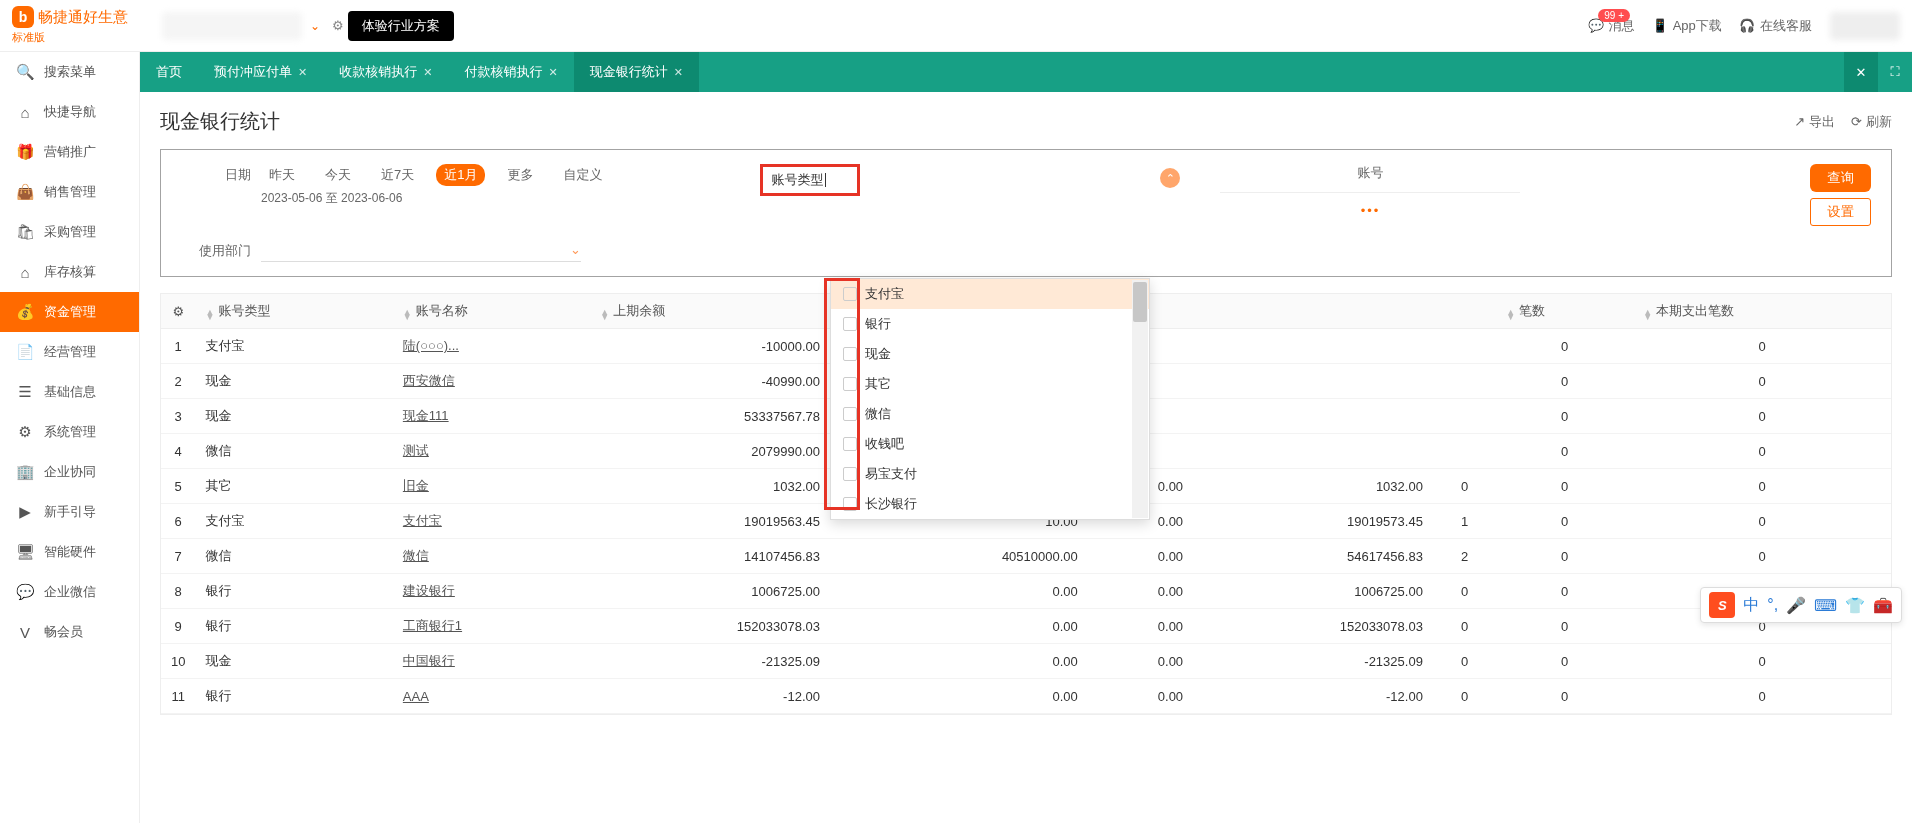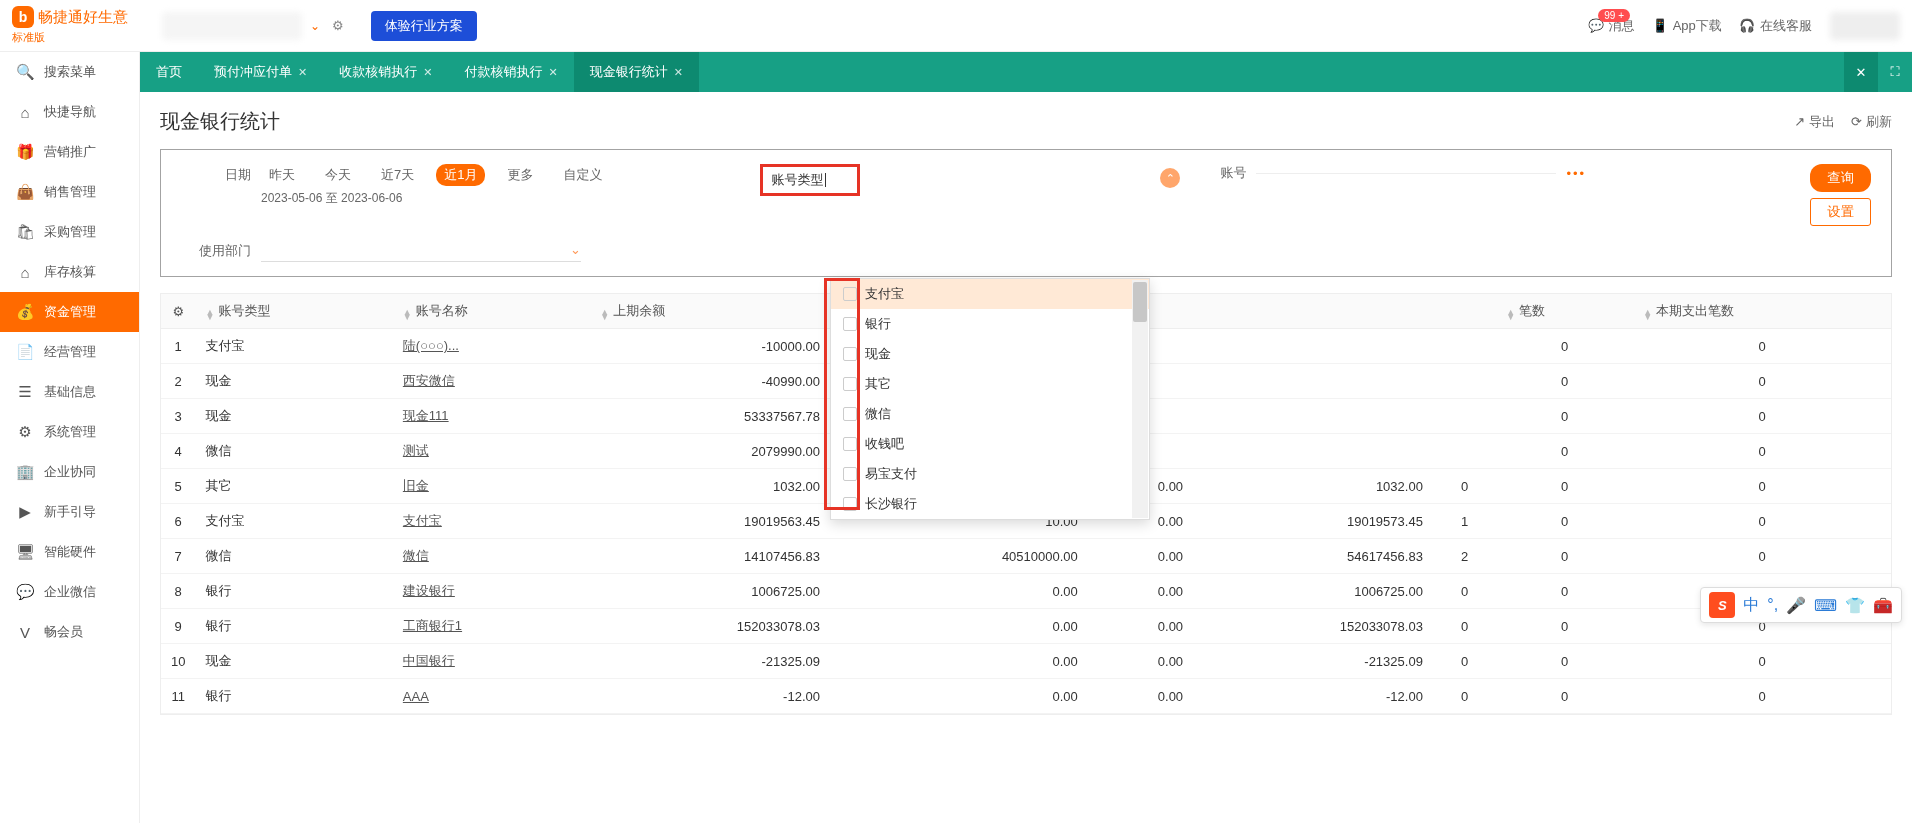--- a/index.html
+++ b/index.html
@@ -8,21 +8,21 @@
 
 .top-header { height: 52px; display: flex; align-items: center; padding: 0 12px; border-bottom: 1px solid #eee; }
 .logo-area { width: 130px; display: flex; flex-direction: column; }
 .logo-row { display: flex; align-items: center; gap: 4px; }
 .logo-icon { width: 22px; height: 22px; background: #ff6a00; border-radius: 6px; display: flex; align-items: center; justify-content: center; color: #fff; font-weight: bold; font-size: 14px; }
 .logo-text { color: #ff6a00; font-size: 15px; font-weight: 500; }
 .logo-sub { color: #ff6a00; font-size: 11px; margin-top: 2px; }
 .org-blur { margin-left: 20px; width: 140px; height: 28px; background: #f5f5f5; filter: blur(3px); border-radius: 4px; }
 .org-chevron { margin-left: 8px; color: #ff6a00; font-size: 12px; }
 .gear-btn { margin-left: 12px; color: #888; cursor: pointer; }
-.experience-btn { margin-left: 27px; background: #1d4ed8; color: #fff; border: none; padding: 6px 14px; border-radius: 4px; cursor: pointer; font-size: 13px; }
+.experience-btn { margin-left: 4px; background: #000000; color: #fff; border: none; padding: 6px 14px; border-radius: 4px; cursor: pointer; font-size: 13px; }
 .top-right { margin-left: auto; display: flex; align-items: center; gap: 18px; color: #666; }
 .top-right-item { display: flex; align-items: center; gap: 4px; cursor: pointer; position: relative; }
 .badge { position: absolute; top: -8px; left: 10px; background: #ff4d4f; color: #fff; font-size: 10px; padding: 1px 6px; border-radius: 8px; }
 .avatar-blur { width: 70px; height: 28px; background: #eee; filter: blur(3px); border-radius: 4px; }
 
 
 .layout { display: flex; height: calc(100vh - 52px); }
 
 
 .sidebar { width: 140px; background: #fff; border-right: 1px solid #eee; flex-shrink: 0; }
@@ -55,26 +55,26 @@
 .filter-label { width: 70px; text-align: right; color: #666; padding-top: 2px; }
 .date-filter { display: flex; flex-direction: column; gap: 4px; }
 .date-chips { display: flex; align-items: center; gap: 14px; }
 .chip { padding: 2px 8px; color: #666; cursor: pointer; }
 .chip.active { background: #ff6a00; color: #fff; border-radius: 10px; }
 .date-range { color: #666; font-size: 12px; }
 .acct-type-box { border: 3px solid #e63325; padding: 4px 8px; display: flex; align-items: center; min-width: 100px; position: relative; }
 .acct-type-label { color: #333; }
 .acct-type-cursor { border-left: 1px solid #333; height: 14px; margin-left: 2px; }
 .acct-type-collapse { position: absolute; right: -320px; top: 4px; width: 20px; height: 20px; background: #ffa66b; border-radius: 50%; color: #fff; display: flex; align-items: center; justify-content: center; font-size: 11px; cursor: pointer; }
-.filter-col2 { margin-left: 330px; }
+.filter-col2 { margin-left: 330px; flex-direction: column; }
 .acct-num-row { display: flex; align-items: center; gap: 10px; }
 .acct-num-label { color: #666; }
 .more-dots { color: #ff6a00; letter-spacing: 2px; }
 .filter-actions { display: flex; flex-direction: column; gap: 6px; }
-.btn-primary { background: #ff6a00; color: #fff; border: none; padding: 5px 16px; border-radius: 12px; cursor: pointer; }
+.btn-primary { background: #ff6a00; color: #fff; border: none; padding: 5px 16px; border-radius: 6px; cursor: pointer; }
 .btn-outline { background: #fff; color: #ff6a00; border: 1px solid #ff6a00; padding: 4px 16px; border-radius: 3px; cursor: pointer; }
 .dept-row { display: flex; align-items: center; gap: 10px; }
 .dept-select { border: none; border-bottom: 1px solid #ddd; width: 320px; padding: 4px 0; color: #999; display: flex; justify-content: flex-end; }
 .dept-chevron { color: #ff9959; }
 
 
 .dropdown { position: absolute; top: 186px; left: 690px; width: 320px; background: #fff; border: 1px solid #ddd; box-shadow: 0 4px 12px rgba(0,0,0,.15); z-index: 50; }
 .dropdown-left-hl { position: absolute; top: 186px; left: 684px; width: 36px; height: 232px; border: 3px solid #e63325; z-index: 51; pointer-events: none; }
 .dd-item { display: flex; align-items: center; gap: 8px; padding: 6px 12px; cursor: pointer; }
 .dd-item.hover { background: #ffe9d6; }

